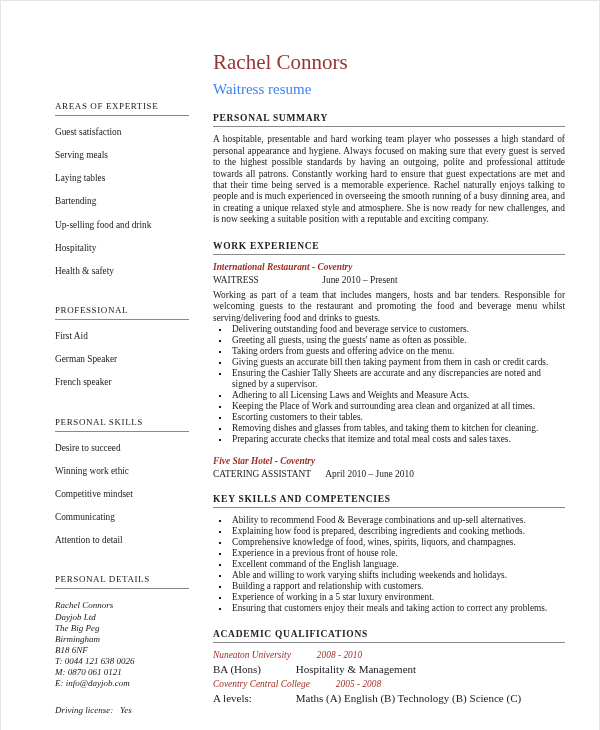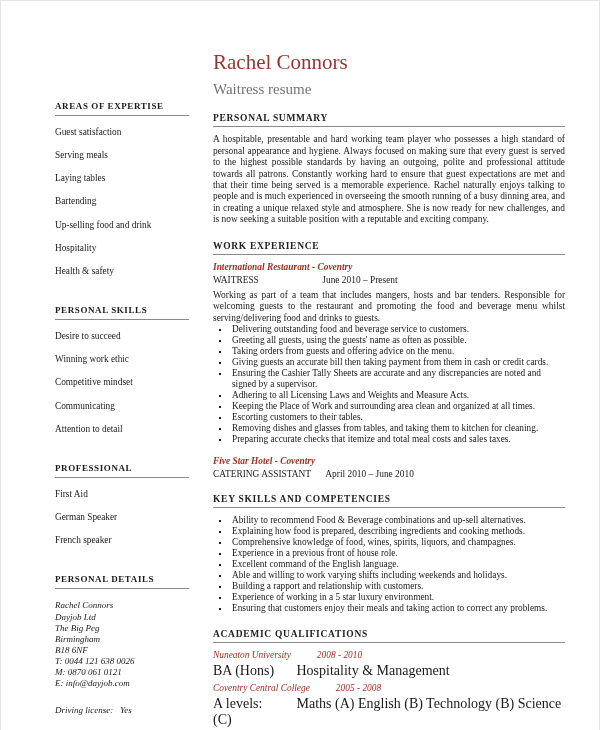--- a/index.html
+++ b/index.html
@@ -15,37 +15,37 @@
     background: #ffffff;
     border: 1px solid #e4e4e4;
     padding: 50px 34px 28px 54px;
   }
   .columns { display: flex; gap: 24px; }
 
   
   .sidebar { flex: 0 0 134px; width: 134px; padding-top: 50px; }
   .side-sec { margin-bottom: 28px; }
   .side-head {
-    font-size: 9px; font-weight: 700; letter-spacing: 0.6px;
+    font-size: 9px; font-weight: 400; letter-spacing: 0.6px;
     color: #1a1a1a; margin: 0 0 11px 0; padding-bottom: 4px;
     border-bottom: 1px solid var(--rule, #8a8a8a);
   }
   .side-list { list-style: none; margin: 0; padding: 0; }
   .side-item { font-size: 9.3px; line-height: 1.2; margin-bottom: 12px; }
   .detail-list { list-style: none; margin: 0; padding: 0; }
   .detail-item { font-style: italic; font-size: 9px; line-height: 1.24; }
   .driving { font-style: italic; font-size: 9px; margin-top: 15px; white-space: pre-wrap; }
 
   
   .main { flex: 1; min-width: 0; }
   .name {
     font-size: 21px; font-weight: 400; color: var(--title-accent, #943634);
     margin: 0; line-height: 1.1;
   }
-  .subtitle { font-size: 15px; font-weight: 400; color: #737373; margin: 6px 0 0 0; line-height: 1.2; }
+  .subtitle { font-size: 15px; font-weight: 400; color: #3b82f6; margin: 6px 0 0 0; line-height: 1.2; }
 
   .sec-head {
     font-size: 9.5px; font-weight: 700; letter-spacing: 0.7px; color: #222;
     margin: 15px 0 7px 0; padding-bottom: 3px;
     border-bottom: 1px solid var(--rule, #8a8a8a);
   }
   .body-text { font-size: 9.4px; line-height: 1.22; margin: 0; text-align: justify; }
 
   .employer {
     color: var(--red-accent, #9d2e24); font-style: italic; font-weight: 700;
@@ -60,21 +60,21 @@
 
   .bullets { margin: 0; padding-left: 17px; list-style: square; }
   .bullet { font-size: 9.3px; line-height: 1.18; padding-left: 2px; }
   .bullet::marker { font-size: 8px; }
 
   .school-line { font-size: 9.4px; margin-top: 3px; }
   .school, .school-dates {
     color: var(--red-accent, #9d2e24); font-style: italic; font-weight: 400;
   }
   .school { margin-right: 26px; }
-  .qual-line { font-size: 14px; margin: 3px 0 4px 0; }
+  .qual-line { font-size: 11px; margin: 3px 0 4px 0; }
   .qual { display: inline-block; min-width: 70px; margin-right: 10px; }
 </style>
 </head>
 <body>
 
 <div class="page">
   <div class="columns">
 
     <aside class="sidebar">
 
@@ -86,38 +86,38 @@
             <li class="side-item">Serving meals</li>
             <li class="side-item">Laying tables</li>
             <li class="side-item">Bartending</li>
             <li class="side-item">Up-selling food and drink</li>
             <li class="side-item">Hospitality</li>
             <li class="side-item">Health &amp; safety</li>
           </ul>
       </section>
 
       <section class="side-sec">
+        <h3 class="side-head">PROFESSIONAL</h3>
+        <ul class="side-list">
+
+        <li class="side-item">First Aid</li>
+            <li class="side-item">German Speaker</li>
+            <li class="side-item">French speaker</li>
+          </ul>
+      </section>
+
+      <section class="side-sec">
         <h3 class="side-head">PERSONAL SKILLS</h3>
         <ul class="side-list">
 
         <li class="side-item">Desire to succeed</li>
             <li class="side-item">Winning work ethic</li>
             <li class="side-item">Competitive mindset</li>
             <li class="side-item">Communicating</li>
             <li class="side-item">Attention to detail</li>
-          </ul>
-      </section>
-
-      <section class="side-sec">
-        <h3 class="side-head">PROFESSIONAL</h3>
-        <ul class="side-list">
-
-        <li class="side-item">First Aid</li>
-            <li class="side-item">German Speaker</li>
-            <li class="side-item">French speaker</li>
           </ul>
       </section>
 
       <section class="side-sec">
         <h3 class="side-head">PERSONAL DETAILS</h3>
         <ul class="detail-list">
 
         <li class="detail-item">Rachel Connors</li>
             <li class="detail-item">Dayjob Ltd</li>
             <li class="detail-item">The Big Peg</li>

